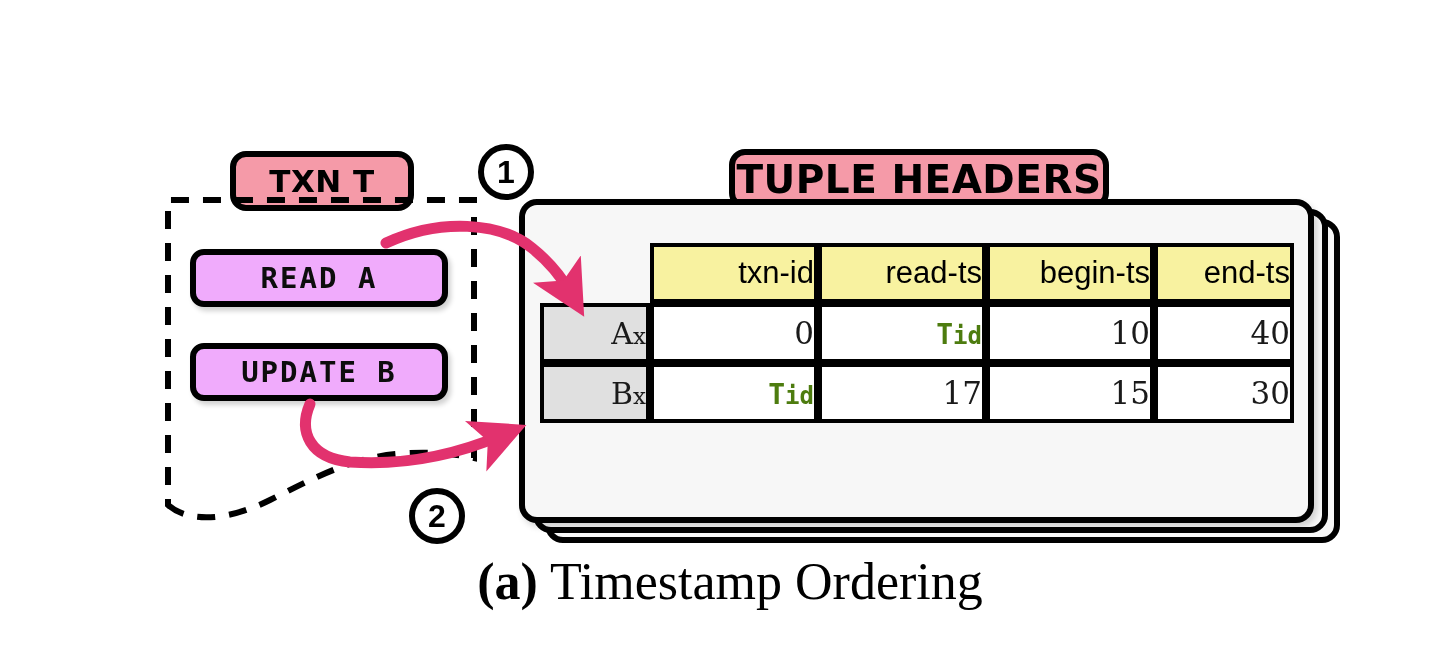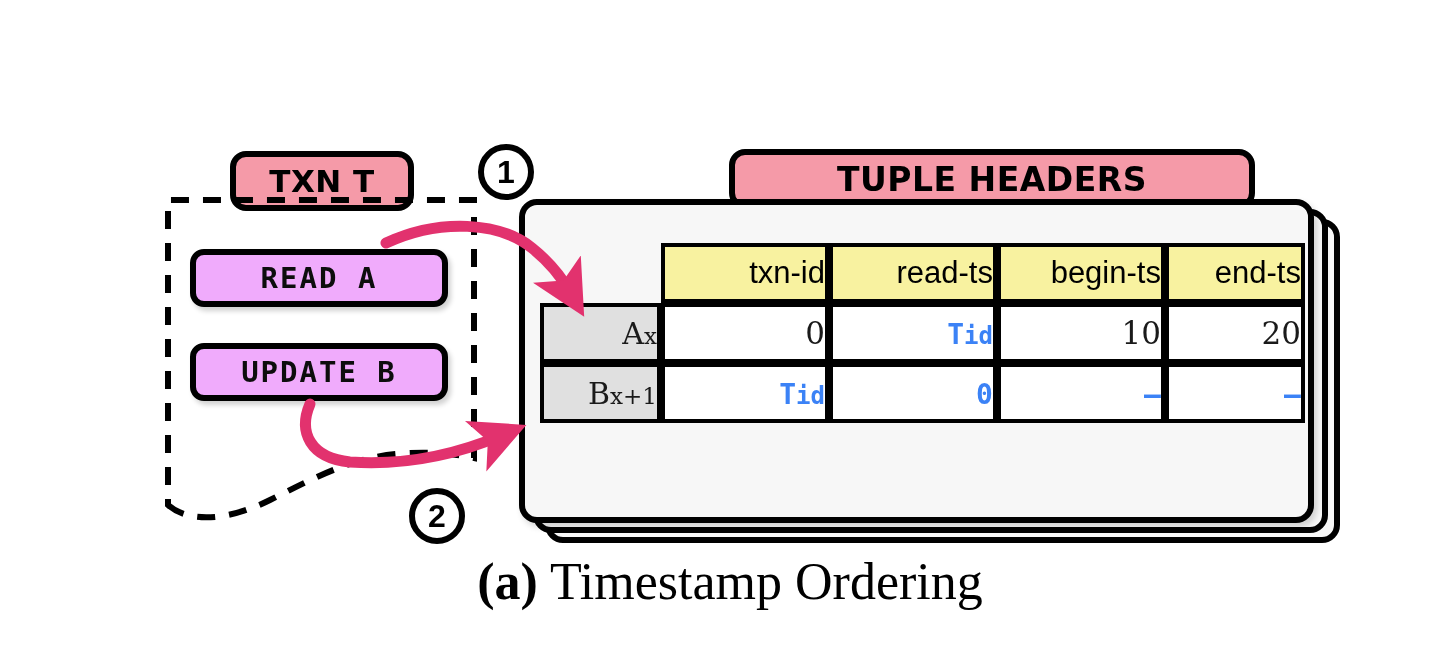--- a/index.html
+++ b/index.html
@@ -32,22 +32,22 @@
     box-sizing: border-box;
     margin-top: 24px;
   }
   #badge-txn {
     left: 230px;  top: 127px;
     width: 184px; height: 60px;
     font-size: 31px;
   }
   #badge-tuple {
     left: 729px;  top: 125px;
-    width: 526px; height: 60px;
-    font-size: 33px;
+    width: 380px; height: 60px;
+    font-size: 39px;
   }
 
   
   #txn-container {
     position: absolute;
     left: 160px; top: 192px;
     width: 326px; height: 330px;
   }
   #txn-container svg { display: block; overflow: visible; }
 
@@ -130,21 +130,21 @@
     color: #1a1a1a;
     height: 60px;
   }
   .col-txn   { width: 168px; }
   .col-read  { width: 168px; }
   .col-begin { width: 168px; }
   .col-end   { width: 140px; }
 
   
   .g {
-    color: #3b82f6;
+    color: #4d7c0f;
     font-family: "DejaVu Sans Mono", monospace;
     font-weight: bold;
     font-size: 28px;
   }
   .g .tsub { font-size: 24px; }
 
   
   .step-circle {
     position: absolute;
     width: 56px; height: 56px;
@@ -223,31 +223,31 @@
         <th class="col-end">end-ts</th>
       </tr>
     </thead>
     <tbody>
 
       <tr>
         <td class="rowlabel"><span>A</span><span class="sub">x</span></td>
         <td class="val"><span>0</span></td>
         <td class="val"><span class="g"><span>T</span><span class="tsub">id</span></span></td>
         <td class="val"><span>10</span></td>
-        <td class="val"><span>20</span></td>
+        <td class="val"><span>40</span></td>
       </tr>
 
-
       <tr>
-        <td class="rowlabel"><span>B</span><span class="sub">x+1</span></td>
+        <td class="rowlabel"><span>B</span><span class="sub">x</span></td>
         <td class="val"><span class="g"><span>T</span><span class="tsub">id</span></span></td>
-        <td class="val"><span class="g">0</span></td>
-        <td class="val"><span class="g">–</span></td>
-        <td class="val"><span class="g">–</span></td>
+        <td class="val"><span>17</span></td>
+        <td class="val"><span>15</span></td>
+        <td class="val"><span>30</span></td>
       </tr>
+
     </tbody>
   </table>
 
   <svg id="arrows" viewBox="0 0 1442 672" fill="none">
     <defs>
       <marker id="head1" markerWidth="5" markerHeight="5" refX="2.4" refY="2.5" orient="auto" markerUnits="strokeWidth">
         <path d="M 0 0 L 5 2.5 L 0 5 L 1.2 2.5 Z" fill="#E2326E"></path>
       </marker>
       <marker id="head2" markerWidth="5" markerHeight="5" refX="2.4" refY="2.5" orient="auto" markerUnits="strokeWidth">
         <path d="M 0 0 L 5 2.5 L 0 5 L 1.2 2.5 Z" fill="#E2326E"></path>

